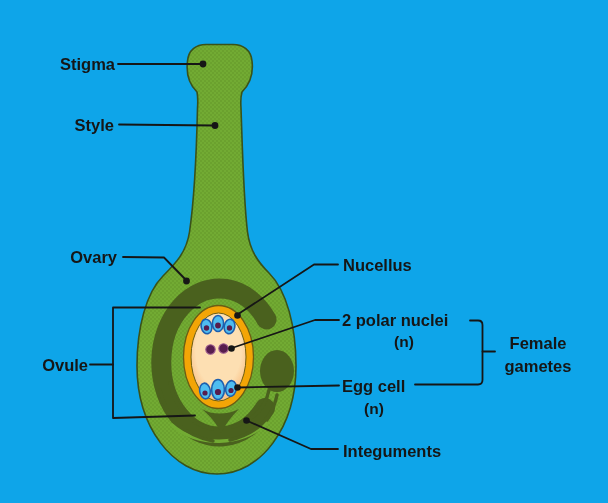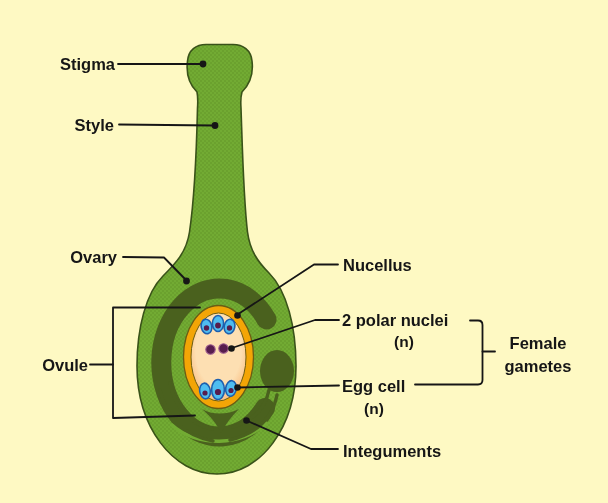--- a/index.html
+++ b/index.html
@@ -1,16 +1,16 @@
 <!DOCTYPE html>
 <html><head>
 <meta charset="utf-8">
 <style>
   html,body{margin:0;padding:0;background:#ffffff;}
-  .stage{position:relative;width:608px;height:503px;background:#fef9c3;overflow:hidden;}
+  .stage{position:relative;width:608px;height:503px;background:#0ea5e9;overflow:hidden;}
   svg text{font-family:"Liberation Sans","DejaVu Sans",sans-serif;font-weight:bold;}
   .t16{font-size:16.5px;}
   .t15{font-size:15.5px;}
   .leader{fill:none;stroke-width:1.8;stroke-linejoin:round;stroke-linecap:round;}
   .thinarc{fill:none;stroke-width:3.4;stroke-linecap:round;}
 </style>
 </head>
 <body>
 
 <div class="stage">

